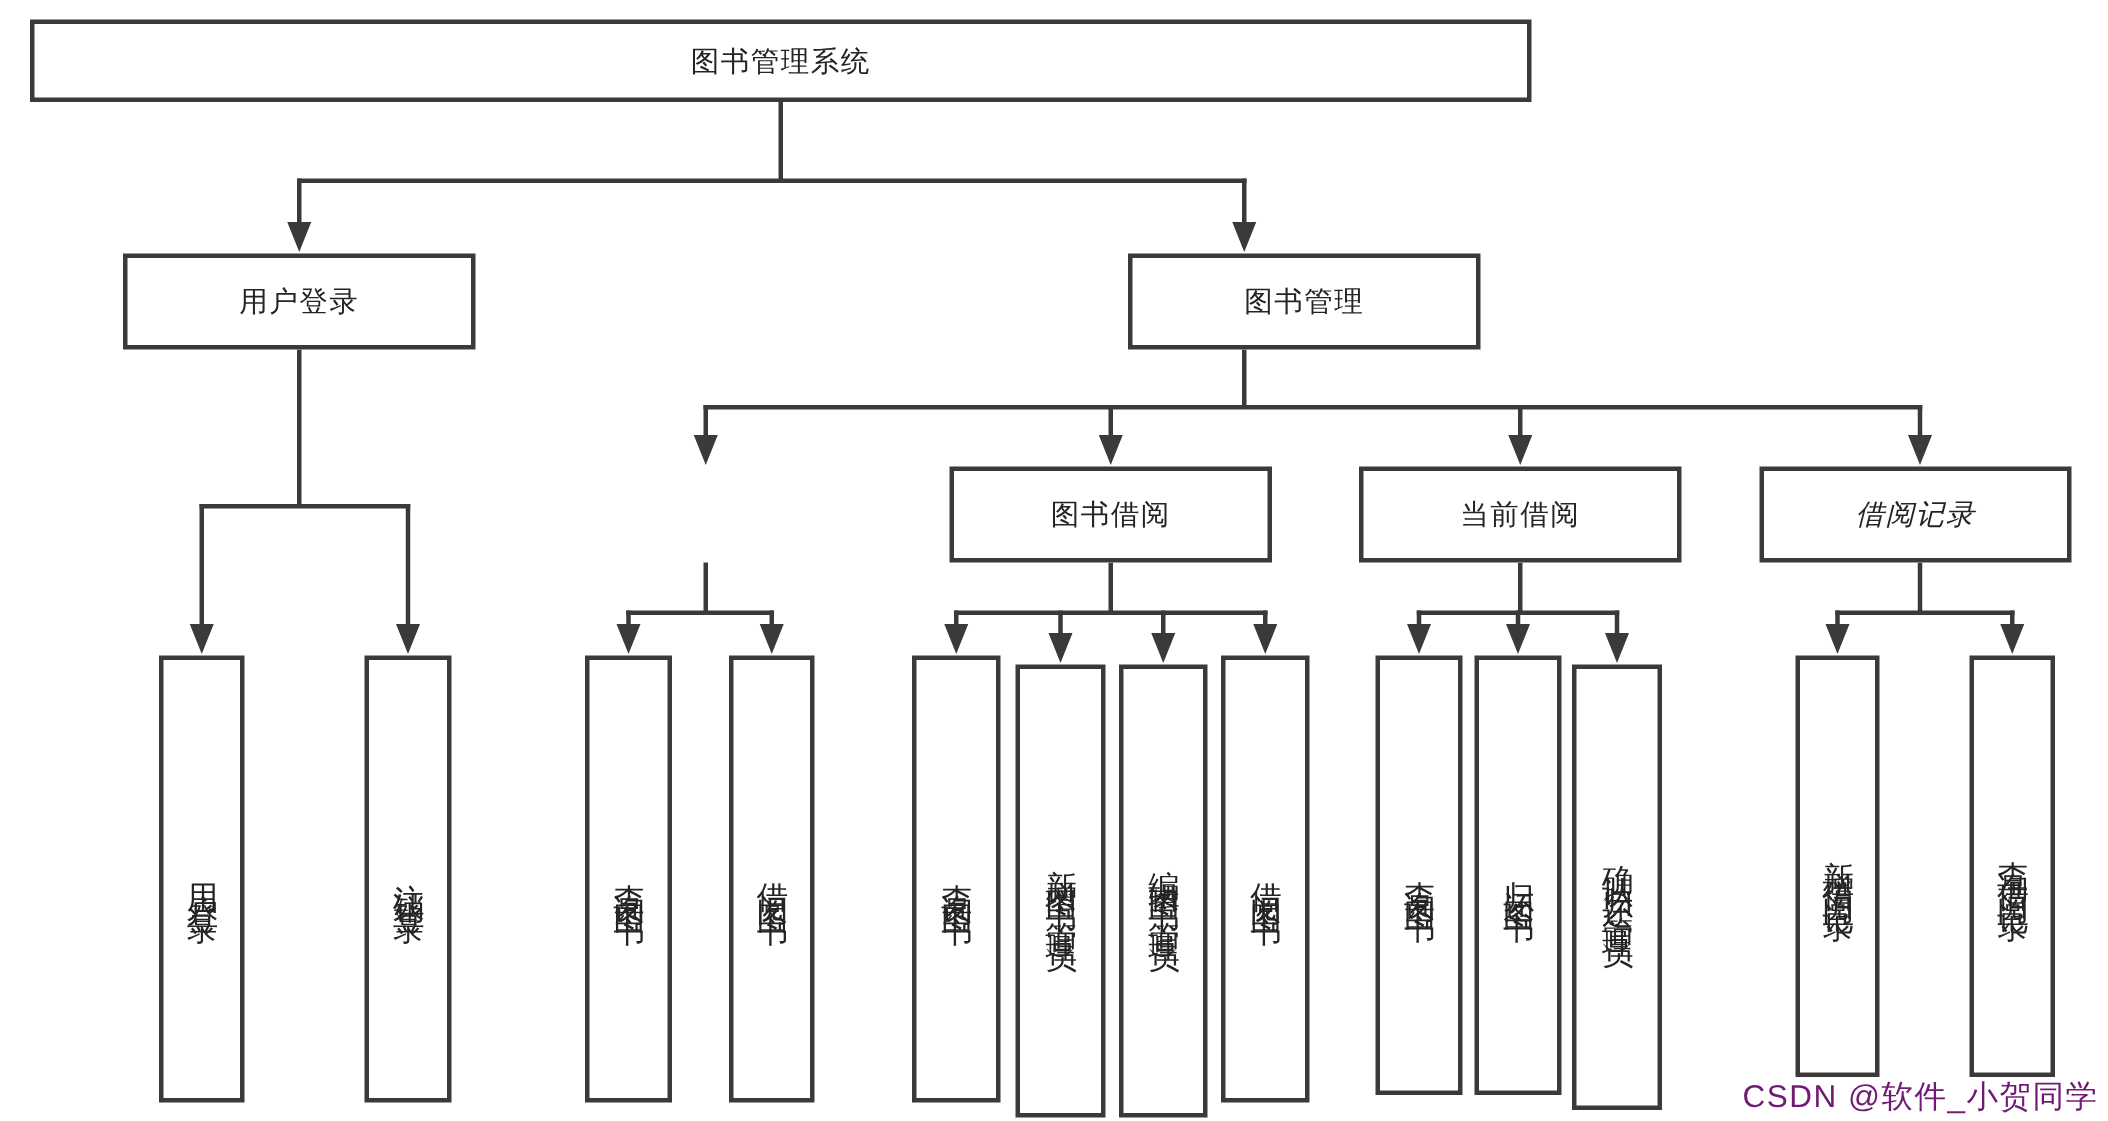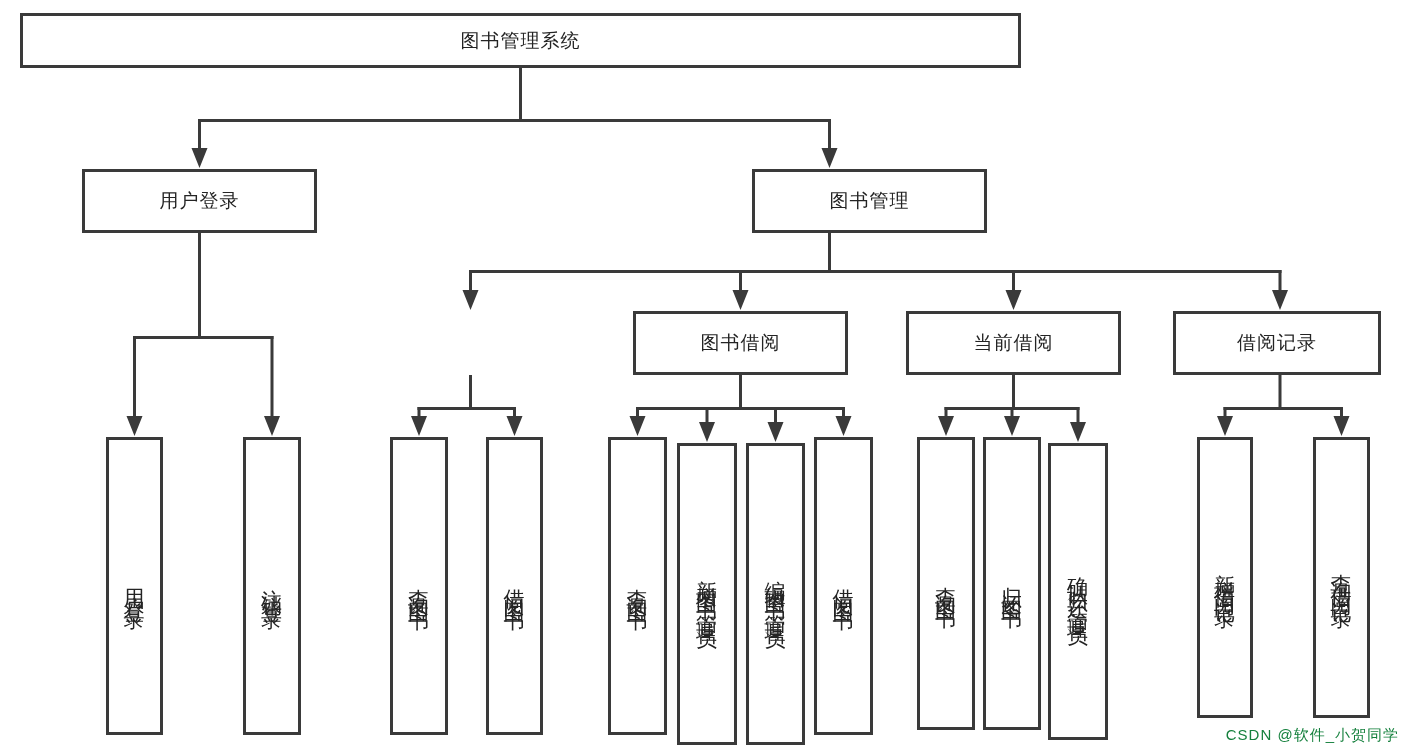--- a/index.html
+++ b/index.html
@@ -42,22 +42,22 @@
     writing-mode: vertical-rl;
     text-orientation: mixed;
     letter-spacing: 7px;
     line-height: 1;
     white-space: nowrap;
   }
   .watermark {
     position: absolute;
     right: 6px;
     bottom: 2px;
-    font-size: 15px;
-    color: #15803d;
+    font-size: 21px;
+    color: #701a75;
     letter-spacing: 1px;
     z-index: 5;
     white-space: nowrap;
   }
 </style>
 </head>
 <body>
 
 <div class="canvas">
 
@@ -114,21 +114,21 @@
   <div class="node h" style="left:712px; top:169px; width:235px; height:64px;margin-left:40px;">
     <span>图书管理</span>
   </div>
 
   <div class="node h" style="left:633px; top:311px; width:215px; height:64px;">
     <span>图书借阅</span>
   </div>
   <div class="node h" style="left:906px; top:311px; width:215px; height:64px;">
     <span>当前借阅</span>
   </div>
-  <div class="node h" style="left:1173px; top:311px; width:208px; height:64px;">
+  <div class="node h" style="left:1173px; top:311px; width:208px; height:64px;font-style:italic;">
     <span>借阅记录</span>
   </div>
 
   <div class="node v" style="left:106px; top:437px; width:57px; height:298px;">
     <span class="vtext">用户登录</span>
   </div>
   <div class="node v" style="left:243px; top:437px; width:58px; height:298px;">
     <span class="vtext">注销登录</span>
   </div>
 

